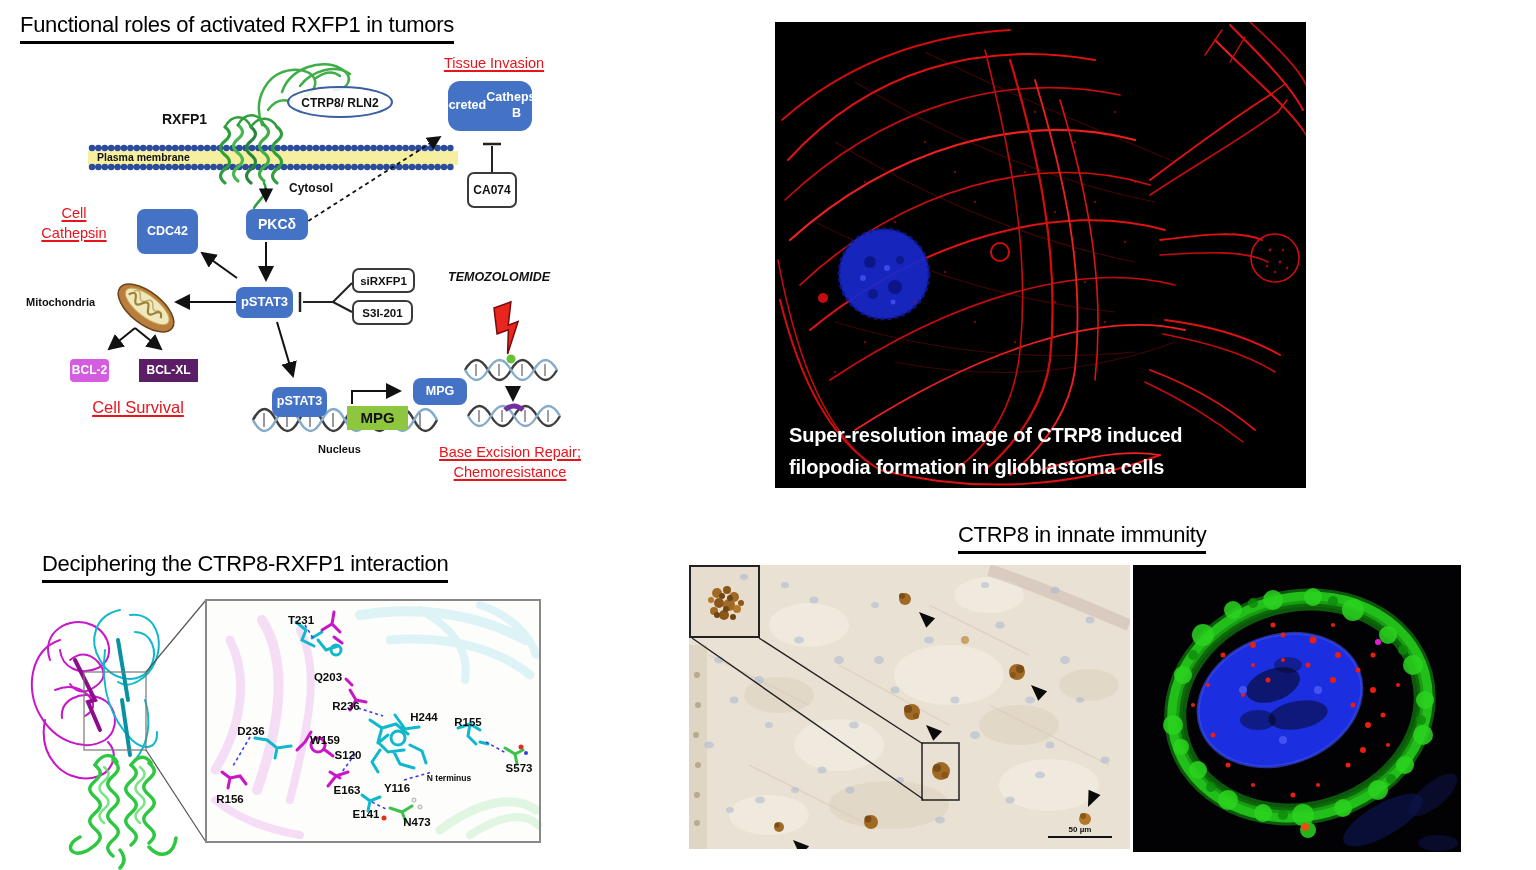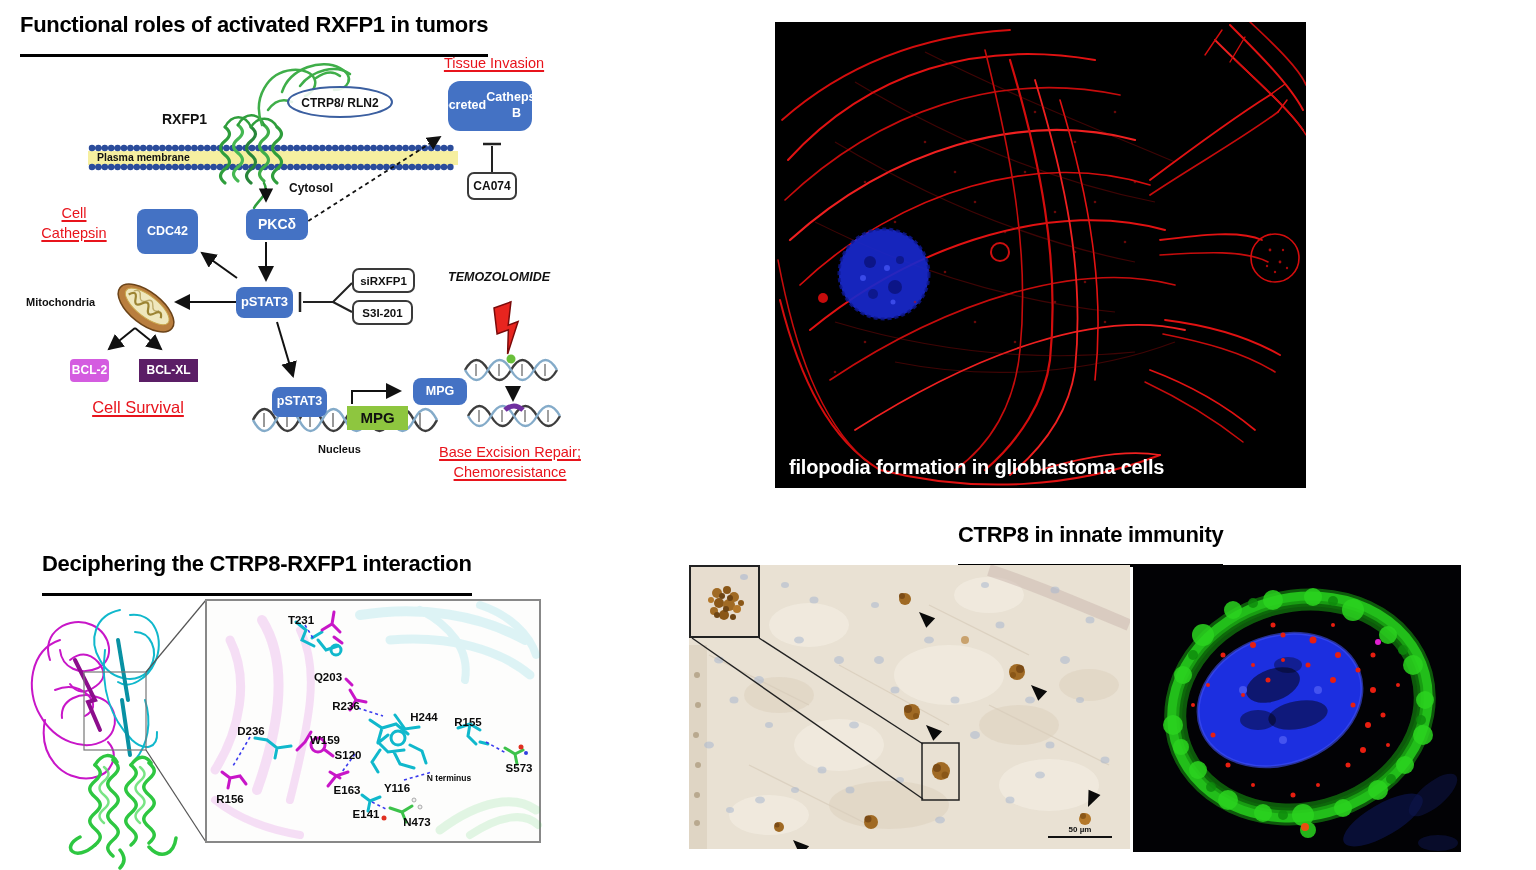--- a/index.html
+++ b/index.html
@@ -1,18 +1,18 @@
 <!DOCTYPE html>
 <html style="--node_blue: #4472c4; --mpg_green: #8ec63f; --bcl2_pink: #d45ce0; --bclxl_purple: #5b1e66; --label_red: #e8141c; --membrane_yellow: #f6efa0; --membrane_blue: #2b4c9b; --receptor_green: #2f9e3c; --ribbon_magenta: #c816c8; --ribbon_cyan: #10b8cc; --ribbon_green: #2ec741; --filament_red: #d90f0f;"><head>
 <meta charset="utf-8">
 <style>
   *{margin:0;padding:0;box-sizing:border-box}
   html,body{width:1536px;height:870px;background:#fff;font-family:"Liberation Sans",sans-serif;position:relative;overflow:hidden}
   .abs{position:absolute}
-  .panel-title{position:absolute;font-weight:bold;color:#000;white-space:nowrap;letter-spacing:-0.3px;border-bottom:3px solid #000;padding-bottom:16px}
+  .panel-title{position:absolute;font-weight:normal;color:#000;white-space:nowrap;letter-spacing:-0.3px;border-bottom:3px solid #000;padding-bottom:3px}
   .node{position:absolute;display:flex;flex-direction:row;align-items:center;justify-content:center;color:#fff;font-weight:bold;text-align:center;background:var(--node_blue);border-radius:8px;line-height:1.25}
   .wbox{position:absolute;display:flex;align-items:center;justify-content:center;background:#fff;border:2px solid #3a3a3a;border-radius:7px;font-weight:bold;color:#111;white-space:nowrap}
   .redlab{position:absolute;color:var(--label_red);font-weight:normal;text-align:center;line-height:1.35}
   .redlab span{text-decoration:underline;text-decoration-thickness:2px;text-underline-offset:2px}
   .blklab{position:absolute;color:#111;font-weight:bold;text-align:left;line-height:1.2}
   .cap{position:absolute;color:#fff;font-weight:bold;letter-spacing:-0.2px;white-space:nowrap}
   svg text{font-family:"Liberation Sans",sans-serif}
 </style>
 </head>
 <body>
@@ -108,21 +108,21 @@
 
   <div class="panel-title" style="left:20px;top:12px;font-size:22px">Functional roles of activated RXFP1 in tumors</div>
 
   <div class="redlab" style="left:416px;top:54px;width:156px;font-size:14.5px"><span>Tissue Invasion</span></div>
 
   <div class="node" style="left:448px;top:81px;width:84px;height:50px;font-size:12.5px;border-radius:12px">
     <span>Secreted</span>
     <span>Cathepsin B</span>
   </div>
 
-  <div class="wbox" style="left:467px;top:172px;width:50px;height:28px;font-size:12px">CA074</div>
+  <div class="wbox" style="left:467px;top:172px;width:50px;height:36px;font-size:12px">CA074</div>
 
   <div class="blklab" style="left:162px;top:111px;width:60px;font-size:14px">RXFP1</div>
   <div class="blklab" style="left:289px;top:181px;width:60px;font-size:12px;text-align:left">Cytosol</div>
 
   <div class="redlab" style="left:28px;top:204px;width:92px;font-size:14.5px">
     <span>Cell</span><br><span>Cathepsin</span>
   </div>
 
   <div class="node" style="left:137px;top:209px;width:61px;height:45px;font-size:12.5px">CDC42</div>
   <div class="node" style="left:246px;top:209px;width:62px;height:31px;font-size:14px">PKCδ</div>
@@ -243,20 +243,21 @@
       <circle cx="90" cy="320" r="1.3"></circle>
         <circle cx="60" cy="350" r="1.3"></circle>
         <circle cx="320" cy="180" r="1.3"></circle>
         <circle cx="350" cy="220" r="1.3"></circle>
       <circle cx="360" cy="160" r="1.3"></circle>
         <circle cx="260" cy="90" r="1.3"></circle>
         <circle cx="300" cy="120" r="1.3"></circle>
         <circle cx="340" cy="90" r="1.3"></circle>
     </g>
   </svg>
+  <div class="cap" style="left:14px;top:402px;font-size:20px">Super-resolution image of CTRP8 induced</div>
   <div class="cap" style="left:14px;top:434px;font-size:20px">filopodia formation in glioblastoma cells</div>
 </section>
 
 <section class="abs" style="left:0;top:520px;width:660px;height:350px">
   <div class="panel-title" style="left:42px;top:31px;font-size:22px">Deciphering the CTRP8-RXFP1 interaction</div>
 
   <svg class="abs" style="left:0;top:65px" width="660" height="285" viewBox="0 0 660 285">
 
     <g fill="none" stroke-linecap="round">
       <g stroke="#c816c8" stroke-width="2">

